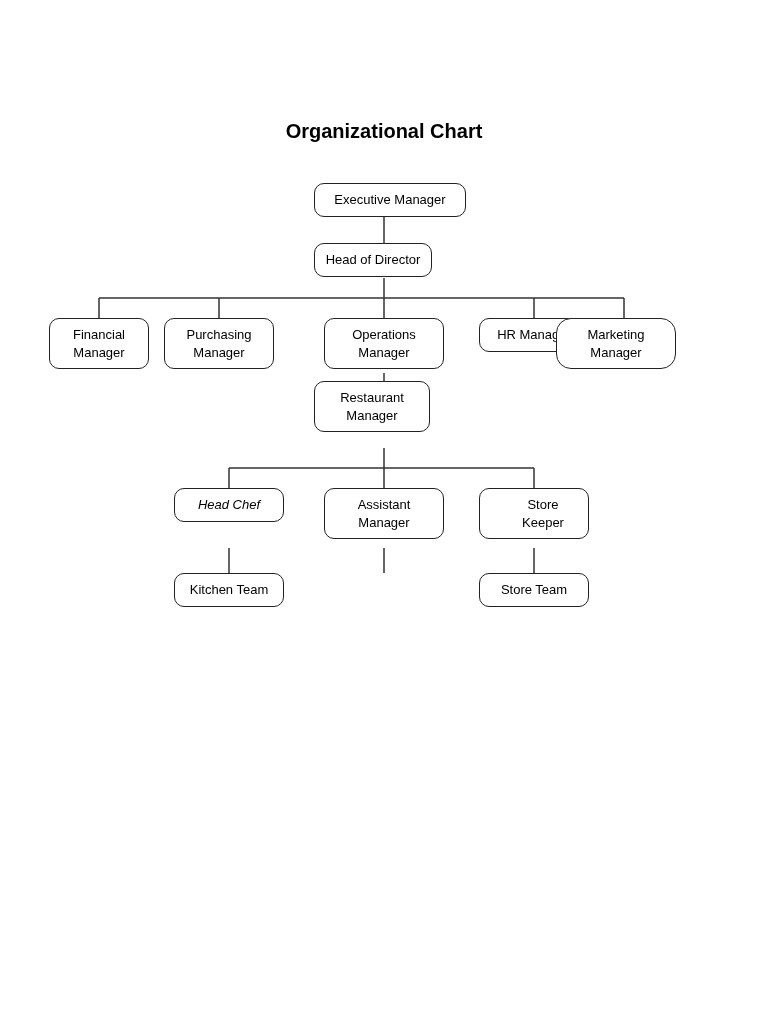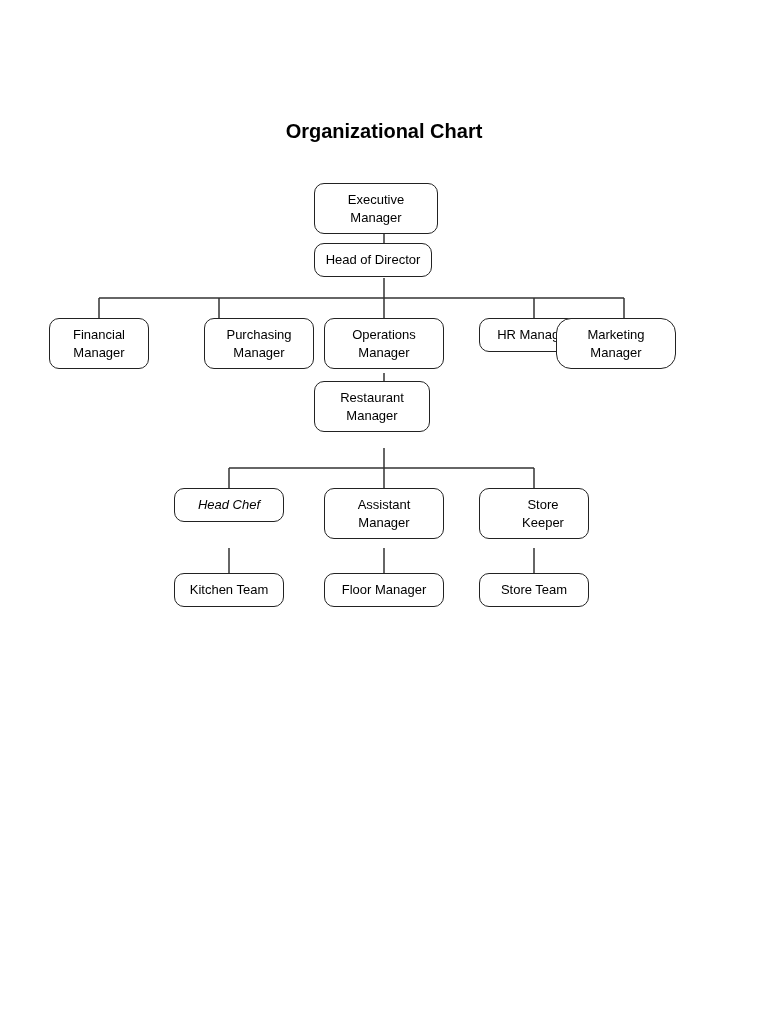--- a/index.html
+++ b/index.html
@@ -81,33 +81,33 @@
     <line x1="340" y1="295" x2="340" y2="315" stroke="#333" stroke-width="1.5"></line>
     <line x1="490" y1="295" x2="490" y2="315" stroke="#333" stroke-width="1.5"></line>
 
     <line x1="185" y1="375" x2="185" y2="400" stroke="#333" stroke-width="1.5"></line>
 
     <line x1="340" y1="375" x2="340" y2="400" stroke="#333" stroke-width="1.5"></line>
 
     <line x1="490" y1="375" x2="490" y2="400" stroke="#333" stroke-width="1.5"></line>
   </svg>
 
-  <div class="org-node" style="left:270px; top:10px; width:124px;">
+  <div class="org-node" style="left:270px; top:10px; width:152px;">
     <span>Executive Manager</span>
   </div>
 
   <div class="org-node" style="left:270px; top:70px; width:118px;">
     <span>Head of Director</span>
   </div>
 
   <div class="org-node" style="left:5px; top:145px; width:100px;">
     <span>Financial Manager</span>
   </div>
 
-  <div class="org-node" style="left:120px; top:145px; width:110px;margin-left:40px;">
+  <div class="org-node" style="left:120px; top:145px; width:110px;">
     <span>Purchasing Manager</span>
   </div>
 
   <div class="org-node" style="left:280px; top:145px; width:120px;">
     <span>Operations Manager</span>
   </div>
 
   <div class="org-node" style="left:435px; top:145px; width:110px;">
     <span>HR Manager</span>
   </div>
@@ -129,21 +129,18 @@
   </div>
 
   <div class="org-node" style="left:435px; top:315px; width:110px;padding-left:28px;">
     <span>Store Keeper</span>
   </div>
 
   <div class="org-node" style="left:130px; top:400px; width:110px;">
     <span>Kitchen Team</span>
   </div>
 
-  <div class="org-node" style="left:280px; top:400px; width:120px;">
-    <span>Floor Manager</span>
-  </div>
 
   <div class="org-node" style="left:435px; top:400px; width:110px;">
     <span>Store Team</span>
   </div>
 
 </div>
 
 </body></html>

